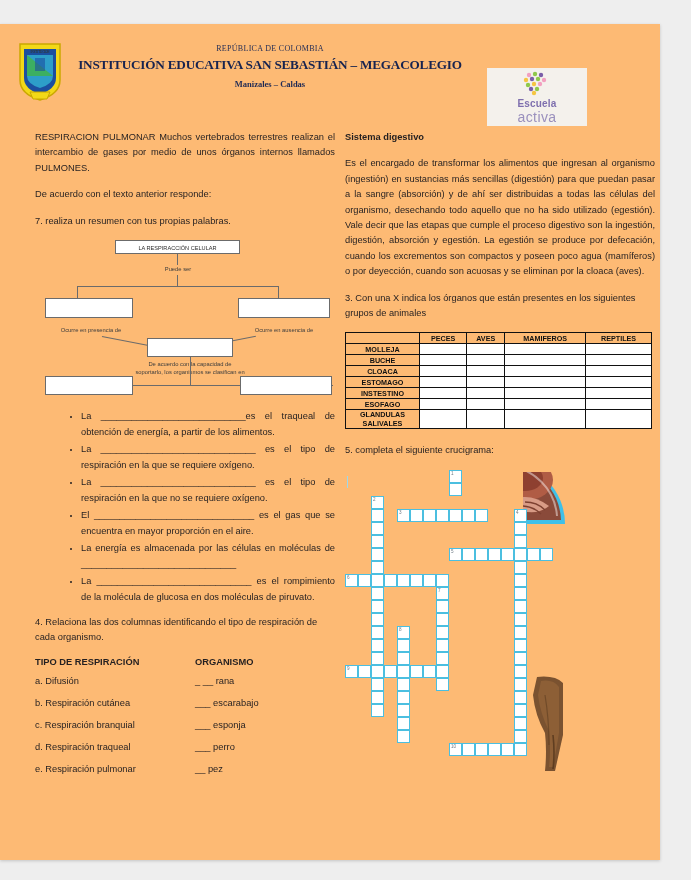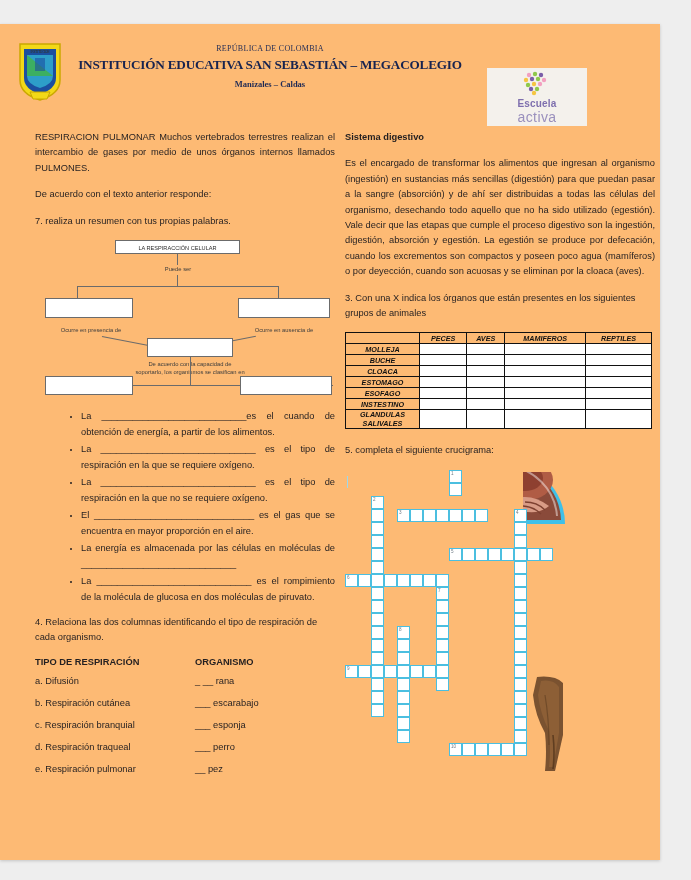--- a/index.html
+++ b/index.html
@@ -67,21 +67,21 @@
   ul.qlist li::marker { font-size: 8px; }
 
   
   .matchhead { display: flex; margin: 10px 0 9px 0; }
   .matchhead div { font-size: 9.3px; font-weight: bold; color: #231f20; }
   .mrow { display: flex; margin-bottom: 12px; }
   .mrow .c1 { width: 160px; font-size: 9.3px; color: #231f20; }
   .mrow .c2 { font-size: 9.3px; color: #231f20; }
 
   
-  table.organs { border-collapse: collapse; width: 307px; margin: 3px 0 14px 0; font-style: italic; }
+  table.organs { border-collapse: collapse; width: 307px; margin: 3px 0 14px 0; }
   table.organs td, table.organs th {
     border: 1px solid #111; height: 11px;
     font-size: 7.2px; font-weight: bold; color: #111;
     text-align: center; padding: 0 1px;
     font-family: "Liberation Sans", sans-serif;
   }
   table.organs td.rowhead { width: 74px; }
   table.organs th { font-weight: bold; }
   table.organs td.blank { background: #fff; }
   .two-line td { height: 20px; line-height: 9px; margin-top: 33px; }
@@ -189,21 +189,21 @@
 
         <div class="cline" style="left:155px; top:117px; width:1px; height:28px;"></div>
         <div class="cline" style="left:98px; top:145px; width:200px; height:1px;"></div>
 
         <div class="cbox" style="left:10px; top:136px; width:88px; height:19px;"></div>
         <div class="cbox" style="left:205px; top:136px; width:92px; height:19px;"></div>
       </div>
 
 
       <ul class="qlist">
-        <li>La ____________________________es el cuando de obtención de energía, a partir de los alimentos.</li>
+        <li>La ____________________________es el traqueal de obtención de energía, a partir de los alimentos.</li>
         <li>La ______________________________ es el tipo de respiración en la que se requiere oxígeno.</li>
         <li>La ______________________________ es el tipo de respiración en la que no se requiere oxígeno.</li>
         <li>El _______________________________ es el gas que se encuentra en mayor proporción en el aire.</li>
         <li>La energía es almacenada por las células en moléculas de ______________________________</li>
         <li>La ______________________________ es el rompimiento de la molécula de glucosa en dos moléculas de piruvato.</li>
       </ul>
 
       <p class="p nojust">4. Relaciona las dos columnas identificando el tipo de respiración de cada organismo.</p>
 
       <div class="matchhead">
@@ -270,28 +270,28 @@
           <td class="blank"></td>
         </tr>
         <tr>
           <td class="rowhead">ESTOMAGO</td>
           <td class="blank"></td>
           <td class="blank"></td>
           <td class="blank"></td>
           <td class="blank"></td>
         </tr>
         <tr>
+          <td class="rowhead">INSTESTINO</td>
+          <td class="blank"></td>
+          <td class="blank"></td>
+          <td class="blank"></td>
+          <td class="blank"></td>
+        </tr>
+        <tr>
           <td class="rowhead">ESOFAGO</td>
-          <td class="blank"></td>
-          <td class="blank"></td>
-          <td class="blank"></td>
-          <td class="blank"></td>
-        </tr>
-        <tr>
-          <td class="rowhead">INSTESTINO</td>
           <td class="blank"></td>
           <td class="blank"></td>
           <td class="blank"></td>
           <td class="blank"></td>
         </tr>
         <tr class="two-line">
           <td class="rowhead">GLANDULAS SALIVALES</td>
           <td class="blank"></td>
           <td class="blank"></td>
           <td class="blank"></td>

